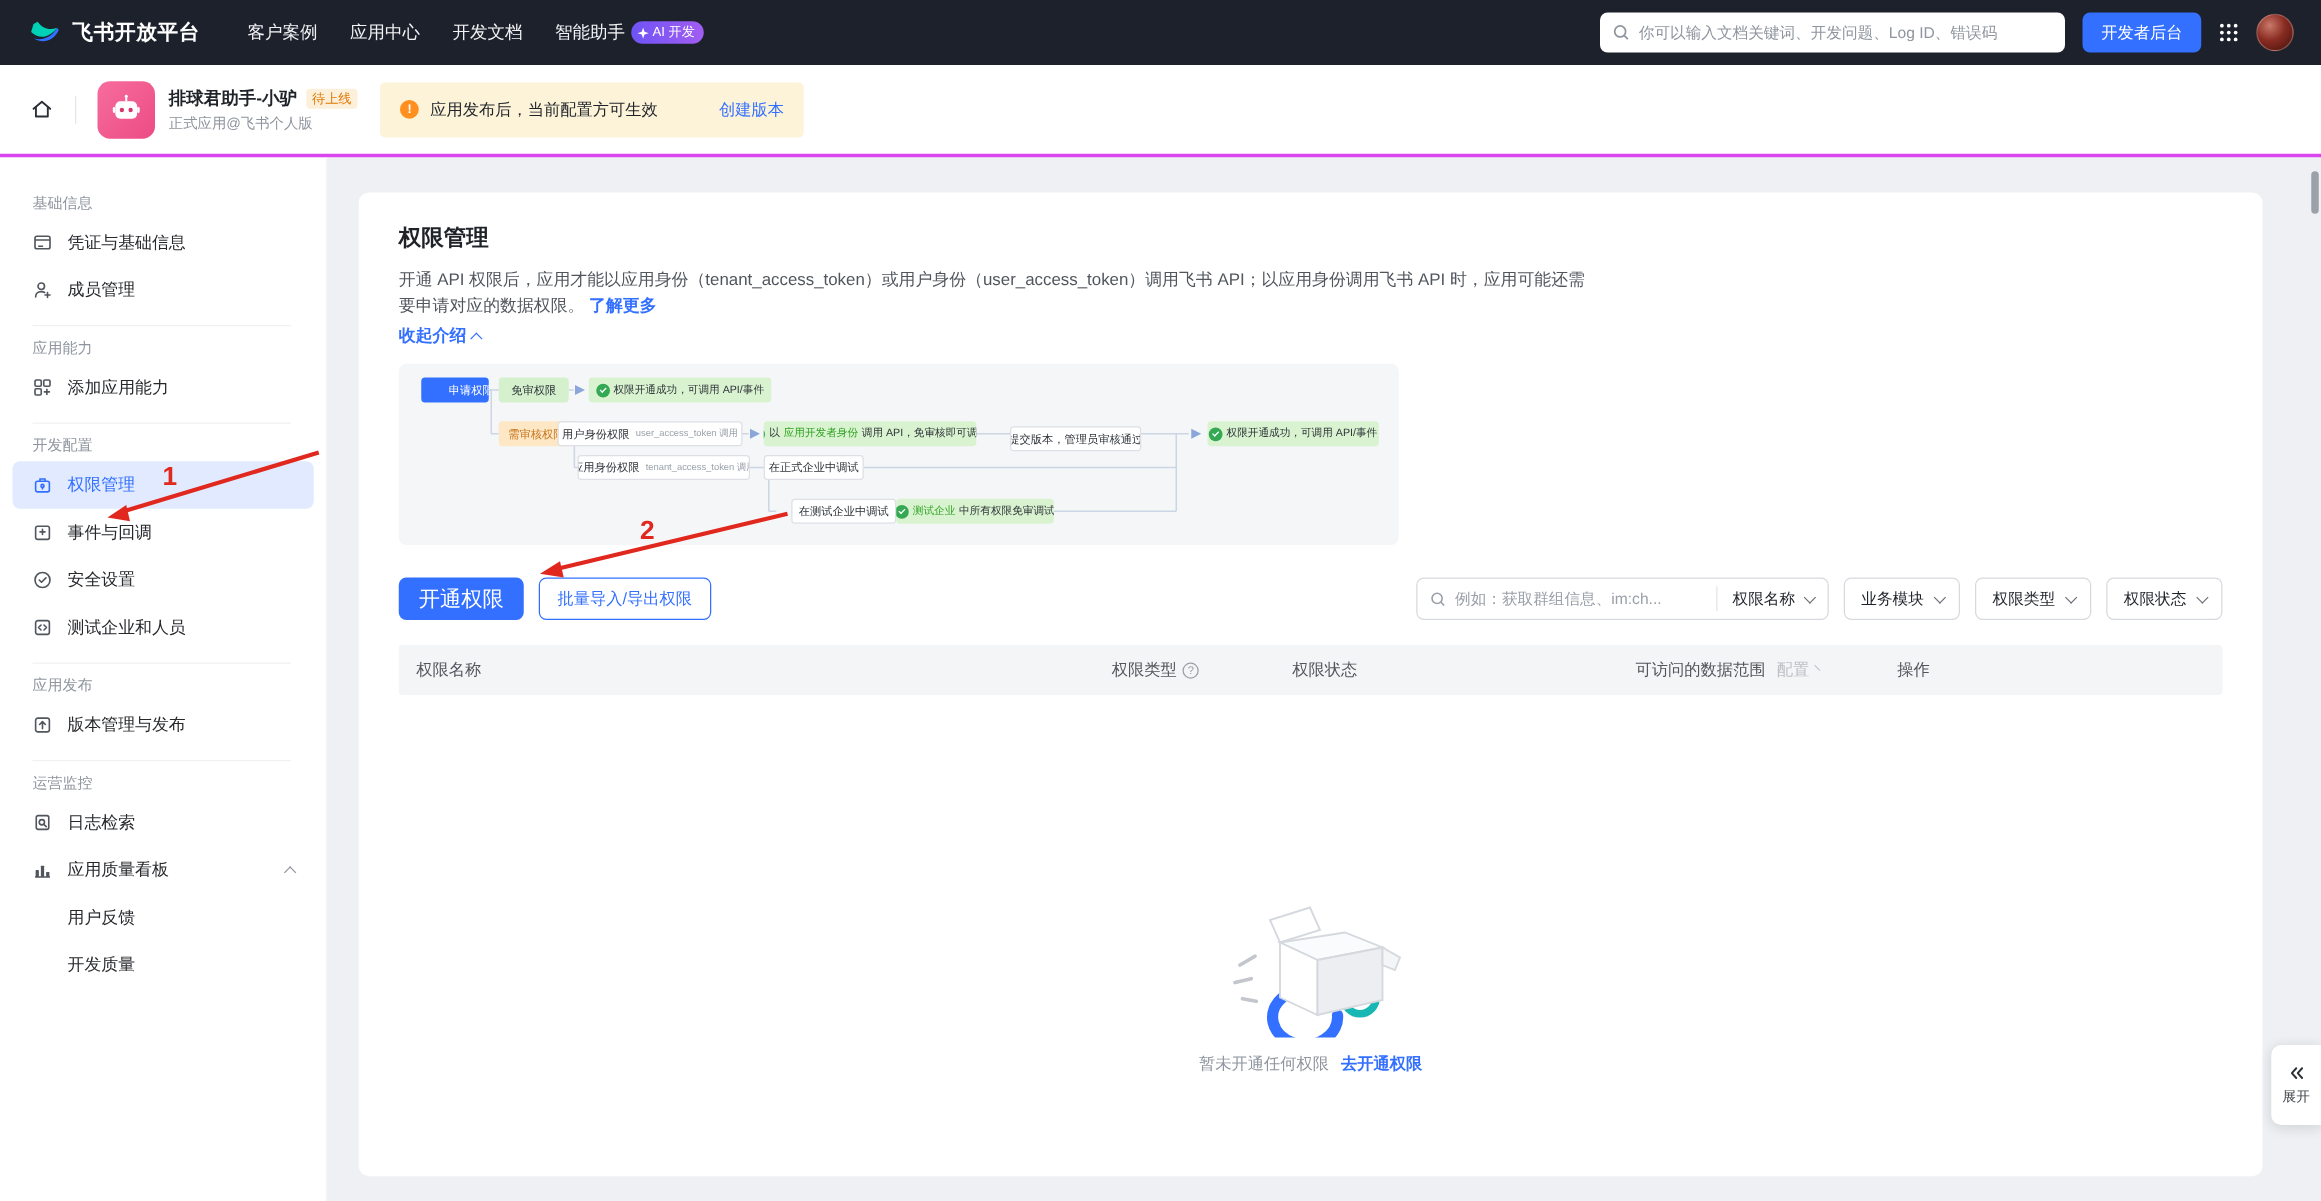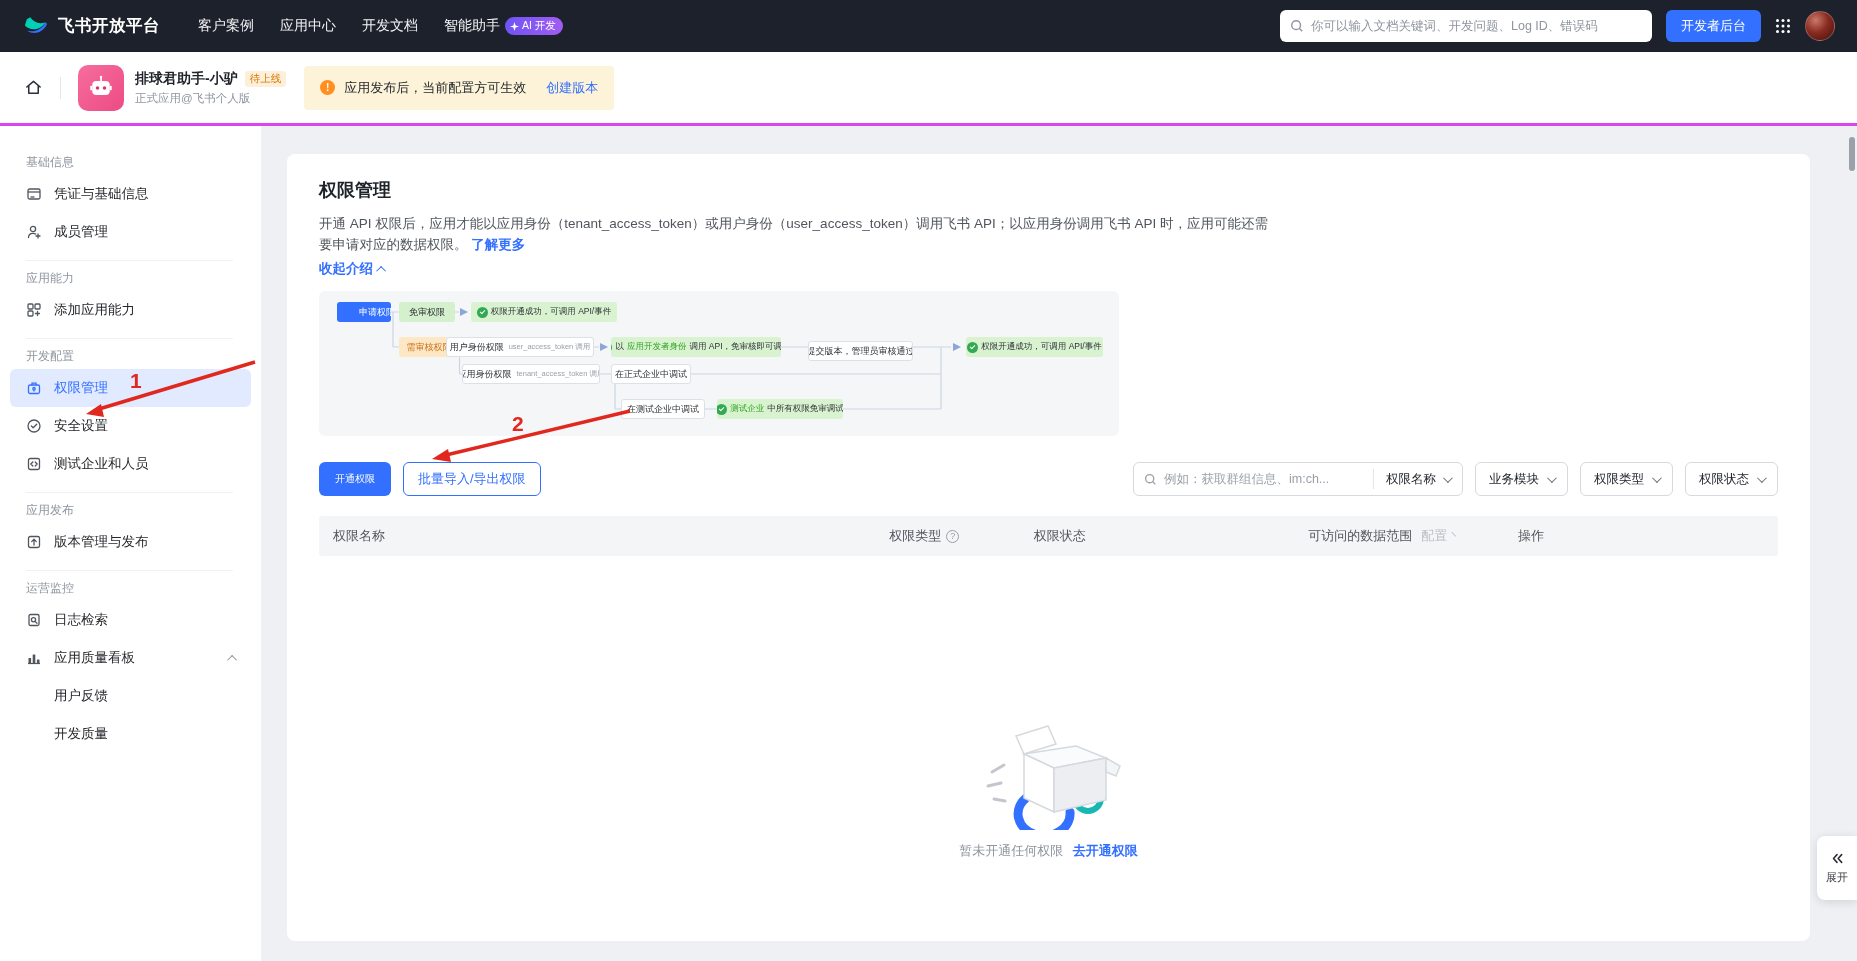--- a/index.html
+++ b/index.html
@@ -30,21 +30,21 @@
   .app-icon { width:46px; height:46px; border-radius:10px; background:linear-gradient(135deg,#f76d9d,#ec4b84); display:flex; align-items:center; justify-content:center; flex:none; }
   .app-meta { margin-left:11px; }
   .app-name-row { display:flex; align-items:center; gap:7px; }
   .app-name { font-size:14px; font-weight:bold; color:#1f2329; }
   .app-status { font-size:10.5px; color:#de7802; background:#fdf0db; padding:1px 5px; border-radius:3px; }
   .app-subtitle { font-size:11.5px; color:#8f959e; margin-top:3px; }
   .alert-bar { margin-left:18px; height:44px; background:#fdf3d8; border-radius:4px; display:flex; align-items:center; padding:0 16px; gap:9px; }
   .alert-icon { width:15px; height:15px; border-radius:50%; background:#ff8f1f; color:#fff; font-size:10px; font-weight:bold; display:flex; align-items:center; justify-content:center; flex:none; }
   .alert-icon::after { content:"!"; }
   .alert-text { font-size:13px; color:#1f2329; }
-  .alert-link { font-size:13px; color:#3370ff; text-decoration:none; margin-left:11px; cursor:pointer; }
+  .alert-link { font-size:13px; color:#3370ff; text-decoration:none; margin-left:40px; cursor:pointer; }
 
   
   .body-row { display:flex; height:835px; }
   .sidebar { width:262px; background:#fff; border-right:1px solid #f0f1f3; padding:22px 0 0 0; flex:none; }
   .sb-section-title { font-size:12px; color:#8f959e; padding:0 0 4px 26px; margin-top:6px; }
   .sb-item { height:38px; display:flex; align-items:center; gap:12px; padding:0 14px 0 16px; margin:0 10px; border-radius:6px; font-size:13.5px; color:#26282c; cursor:pointer; }
   .sb-item svg { flex:none; color:#51565d; }
   .sb-item.active { background:#e1eaff; color:#3370ff; }
   .sb-item.active svg { color:#3370ff; }
   .sb-item.sub { padding-left:44px; }
@@ -69,21 +69,21 @@
   .f-opill { background:#fde7c5; color:#c8731a; }
   .f-white { background:#fff; border:1px solid #dde0e5; }
   .f-green { background:#d9f3d0; font-size:8.5px; }
   .f-note { font-size:7.5px; color:#9aa2ab; margin-left:2px; }
   .f-hl { color:#2ea121; }
   .fcheck { width:11px; height:11px; border-radius:50%; background:#34a853; position:relative; flex:none; }
   .fcheck::after { content:""; position:absolute; left:3px; top:3px; width:4px; height:2px; border-left:1.4px solid #fff; border-bottom:1.4px solid #fff; transform:rotate(-45deg); }
 
   
   .toolbar { display:flex; align-items:center; margin-top:26px; }
-  .btn-primary { background:#3370ff; color:#fff; border:none; height:34px; padding:0 16px; border-radius:6px; font-size:10px; cursor:pointer; font-family:inherit;text-align:right; }
+  .btn-primary { background:#3370ff; color:#fff; border:none; height:34px; padding:0 16px; border-radius:6px; font-size:17px; cursor:pointer; font-family:inherit;text-align:right; }
   .btn-outline { background:#fff; color:#3370ff; border:1px solid #3370ff; height:34px; padding:0 14px; border-radius:6px; font-size:13px; cursor:pointer; margin-left:12px; font-family:inherit; }
   .filter-group { margin-left:auto; display:flex; align-items:center; gap:12px; }
   .search-combo { display:flex; align-items:center; height:34px; border:1px solid #d6d9de; border-radius:6px; background:#fff; width:330px; }
   .search-combo .sc-input { display:flex; align-items:center; gap:7px; padding:0 10px; flex:1; min-width:0; }
   .search-combo input { border:none; outline:none; font-size:12.5px; flex:1; min-width:0; background:transparent; font-family:inherit; }
   .search-combo input::placeholder { color:#9aa0a8; }
   .sc-divider { width:1px; height:20px; background:#e3e5e8; }
   .sc-select { display:flex; align-items:center; gap:7px; padding:0 12px; font-size:12.5px; color:#1f2329; cursor:pointer; }
   .dropdown { display:flex; align-items:center; gap:8px; height:34px; border:1px solid #d6d9de; border-radius:6px; background:#fff; padding:0 13px; font-size:12.5px; color:#1f2329; cursor:pointer; }
   .chev-down { width:7px; height:7px; border-right:1.4px solid #6b7178; border-bottom:1.4px solid #6b7178; transform:rotate(45deg) translateY(-2px); }
@@ -235,20 +235,27 @@
       <div class="sb-item active">
         <svg width="16" height="16" viewBox="0 0 16 16" fill="none" stroke="currentColor" stroke-width="1.3" stroke-linecap="round">
             <rect x="2.5" y="5" width="11" height="8.5" rx="1.5"></rect>
             <path d="M6 5 V3.2 H10 V5"></path>
             <circle cx="8" cy="8.7" r="1.2"></circle>
             <path d="M8 9.9 v1.2"></path>
           </svg>
         <span>权限管理</span>
       </div>
       <div class="sb-item">
+        <svg width="16" height="16" viewBox="0 0 16 16" fill="none" stroke="currentColor" stroke-width="1.3" stroke-linecap="round">
+            <rect x="2.5" y="3" width="11" height="10.5" rx="1.5"></rect>
+            <path d="M8 5.5 v4 M6 7.5 h4"></path>
+          </svg>
+        <span>事件与回调</span>
+      </div>
+      <div class="sb-item">
         <svg width="16" height="16" viewBox="0 0 16 16" fill="none" stroke="currentColor" stroke-width="1.3" stroke-linecap="round" stroke-linejoin="round">
             <circle cx="8" cy="8" r="6"></circle>
             <path d="M5.4 8 L7.2 9.8 L10.7 6.3"></path>
           </svg>
         <span>安全设置</span>
       </div>
       <div class="sb-item">
         <svg width="16" height="16" viewBox="0 0 16 16" fill="none" stroke="currentColor" stroke-width="1.3" stroke-linecap="round" stroke-linejoin="round">
             <rect x="2.5" y="2.5" width="11" height="11" rx="1.8"></rect>
             <path d="M6.8 6 L4.8 8 L6.8 10 M9.2 6 L11.2 8 L9.2 10"></path>
@@ -340,21 +347,21 @@
               <span class="fcheck"></span>
               <span>权限开通成功，可调用 API/事件</span>
             </div>
           <div class="fnode f-white" style="left:143px;top:73px;width:138px">
               <span>应用身份权限</span>
               <span class="f-note">tenant_access_token 调用</span>
             </div>
           <div class="fnode f-white" style="left:292px;top:73px;width:80px">
               <span>在正式企业中调试</span>
             </div>
-          <div class="fnode f-white" style="left:302px;top:108px;width:84px">
+          <div class="fnode f-white" style="left:314px;top:108px;width:84px">
               <span>在测试企业中调试</span>
             </div>
           <div class="fnode f-green" style="left:398px;top:108px;width:126px">
               <span class="fcheck"></span>
               <span class="f-hl">测试企业</span>
               <span>中所有权限免审调试</span>
             </div>
         </div>
 
         <div class="toolbar">

